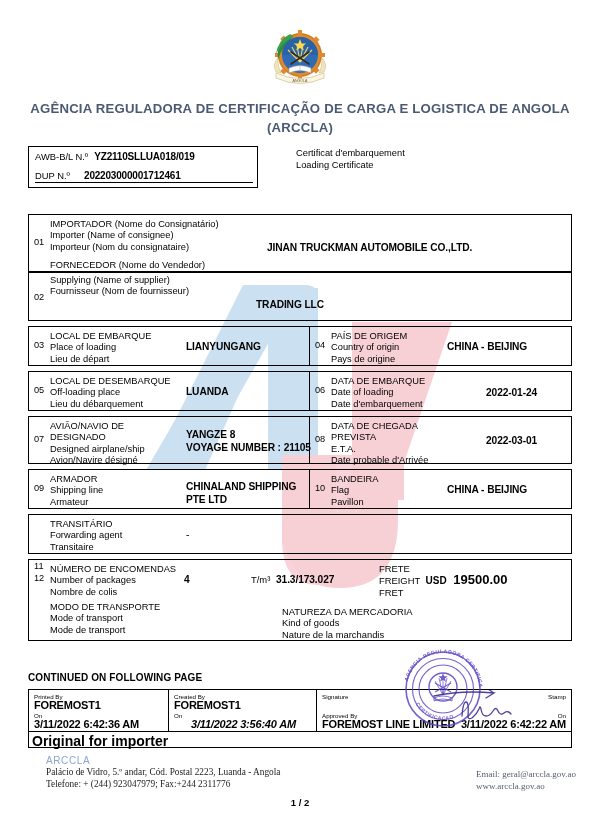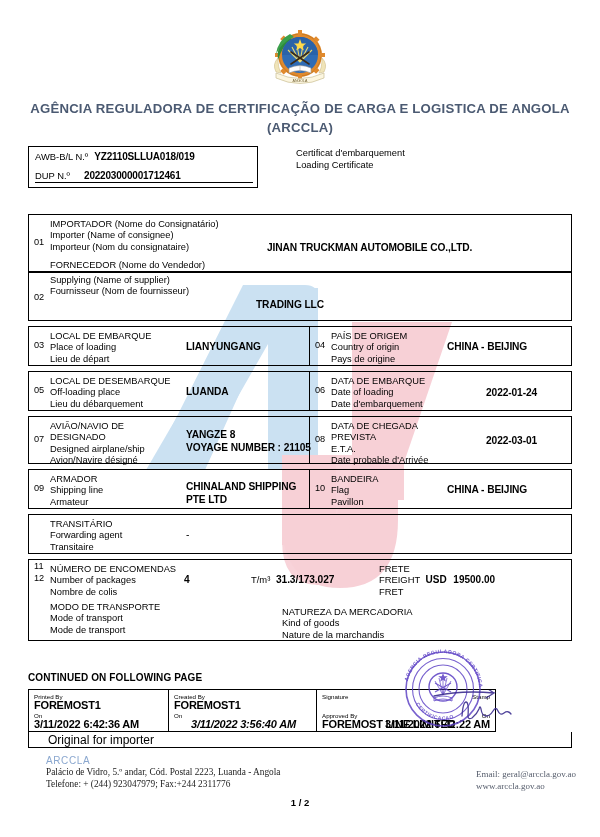--- a/index.html
+++ b/index.html
@@ -61,34 +61,34 @@
     position:absolute;font-weight:700;font-size:10.2px;letter-spacing:-.1px;white-space:nowrap;
   }
 
   
   .continued{
     position:absolute;left:28px;top:672px;font-size:10px;font-weight:700;letter-spacing:.1px;z-index:2;
   }
 
   
   .sigtable{
-    position:absolute;left:28px;top:689px;width:468px;height:43px;
+    position:absolute;left:28px;top:689px;width:544px;height:43px;
     border:1.3px solid #000;box-sizing:border-box;z-index:2;
   }
   .sigcell{position:absolute;top:0;bottom:0;box-sizing:border-box;}
   .sc1{left:0;width:140px;border-right:1.3px solid #000;}
   .sc2{left:140px;width:148px;border-right:1.3px solid #000;}
   .sc3{left:288px;right:0;}
   .sm-lbl{position:absolute;font-size:6.2px;color:#000;}
   .bg-val{position:absolute;font-size:11px;font-weight:700;letter-spacing:-.2px;white-space:nowrap;}
   .origbar{
     position:absolute;left:28px;top:732px;width:544px;height:16px;
     border:1.3px solid #000;border-top:none;box-sizing:border-box;z-index:2;
   }
-  .origbar span{position:absolute;left:19px;top:1px;font-size:12px;}
+  .origbar span{position:absolute;left:3px;top:1px;font-size:14px;font-weight:bold;}
 
   
   .ftr{position:absolute;left:46px;top:755px;z-index:2;}
   .ftr-name{font-family:"Liberation Sans",sans-serif;font-size:10px;color:#8aa7cf;letter-spacing:.6px;}
   .ftr-addr{font-family:"Liberation Serif",serif;font-size:9.3px;line-height:12px;color:#1b1b1b;}
   .ftr-right{position:absolute;right:24px;top:768px;text-align:left;font-family:"Liberation Serif",serif;font-size:9px;line-height:12px;color:#555c6b;z-index:2;}
   .pageno{position:absolute;left:0;top:797px;width:600px;text-align:center;font-size:9.5px;font-weight:700;z-index:2;}
 
   
   .stamp{position:absolute;left:395px;top:641px;z-index:3;pointer-events:none;}
@@ -317,21 +317,21 @@
       </div>
       <div class="val" style="left:155px;top:14px;">4</div>
       <div style="position:absolute;left:222px;top:14px;font-size:9.4px;">T/m³</div>
       <div class="val" style="left:247px;top:14px;">31.3/173.027</div>
 
       <div style="position:absolute;left:350px;top:3px;font-size:9.4px;line-height:11.4px;">
         <div>FRETE</div>
         <div>
           <span>FREIGHT</span>
           <span style="font-weight:700;font-size:10px;margin-left:3px;">USD</span>
-          <span style="font-weight:700;font-size:10px;margin-left:4px;">19500.00</span>
+          <span style="font-weight:700;font-size:13px;margin-left:4px;">19500.00</span>
         </div>
         <div>FRET</div>
       </div>
 
       <div class="lines" style="top:42px;">
         <div>MODO DE TRANSPORTE</div>
         <div>Mode of transport</div>
         <div>Mode de transport</div>
       </div>
       <div style="position:absolute;left:253px;top:46px;font-size:9.4px;line-height:11.4px;">

